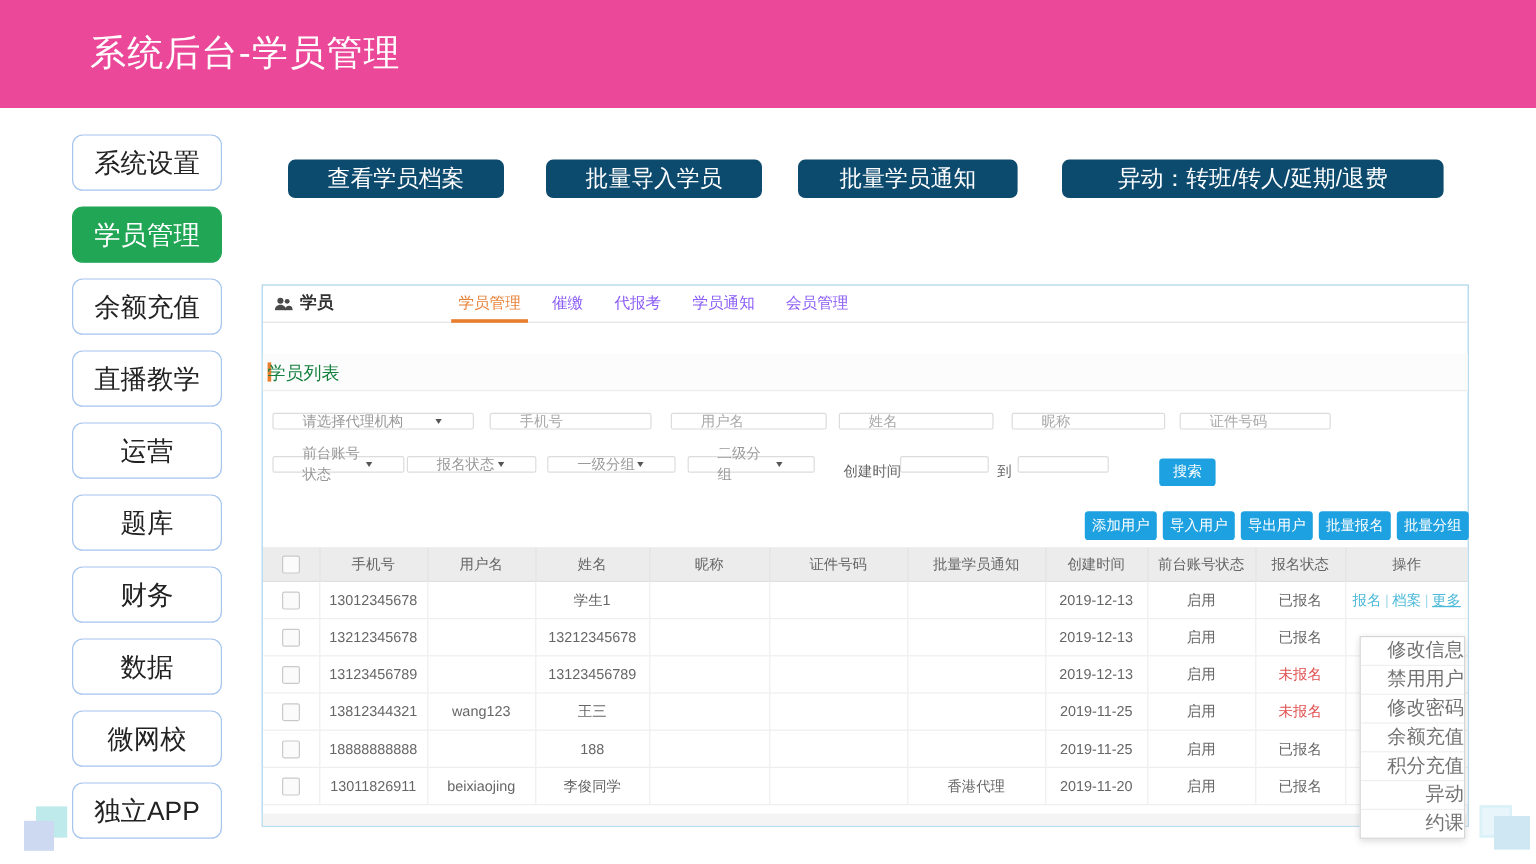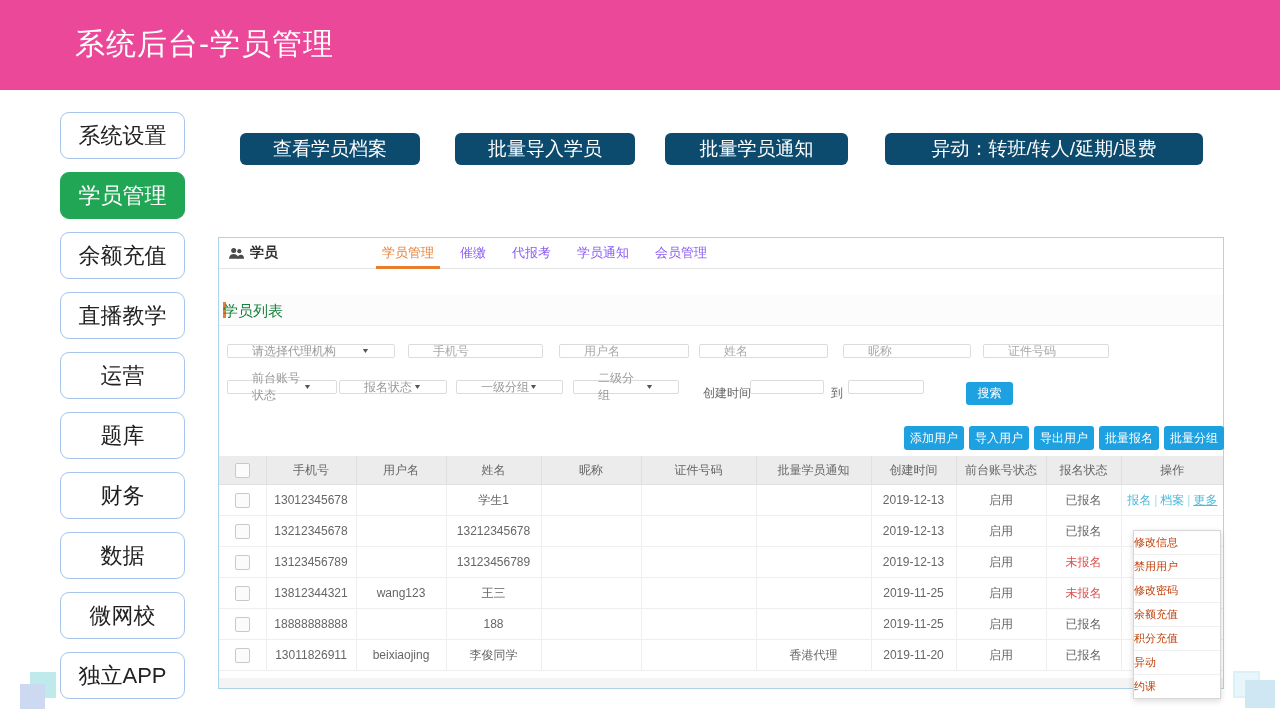--- a/index.html
+++ b/index.html
@@ -65,21 +65,21 @@
     background:#fbfbfb;vertical-align:middle;cursor:pointer}
   .red{color:#e25050}
   .links{color:#4cb9d9;cursor:pointer}
   .links .sep{color:#a6dcec;margin:0 3px}
   .links .u{text-decoration:underline}
   .footer-strip{position:absolute;left:0;top:440px;width:1004px;height:10px;background:#f4f4f4}
 
   
   .menu{position:absolute;left:1133px;top:530px;width:86px;background:#fff;border:1px solid #d6d6d6;
     box-shadow:0 2px 6px rgba(0,0,0,.15);z-index:10}
-  .menu-item{height:23px;line-height:23px;text-align:left;font-size:11px;color:#c2410c;
+  .menu-item{height:23px;line-height:23px;text-align:right;font-size:16px;color:#737373;
     border-top:1px solid #efefef;cursor:pointer}
   .menu-item:first-child{border-top:none}
 
   
   .deco{position:absolute;z-index:1}
   .deco-bl-teal{left:30px;top:672px;width:26px;height:26px;background:#bfeaec}
   .deco-bl-lav{left:20px;top:684px;width:25px;height:25px;background:#cdd9f1}
   .deco-br-solid{left:1245px;top:680px;width:30px;height:28px;background:#cfe7f3}
   .deco-br-line{left:1233px;top:671px;width:27px;height:27px;background:rgba(210,236,246,.5);
     border:2px solid #d9f1f7;box-sizing:border-box}

